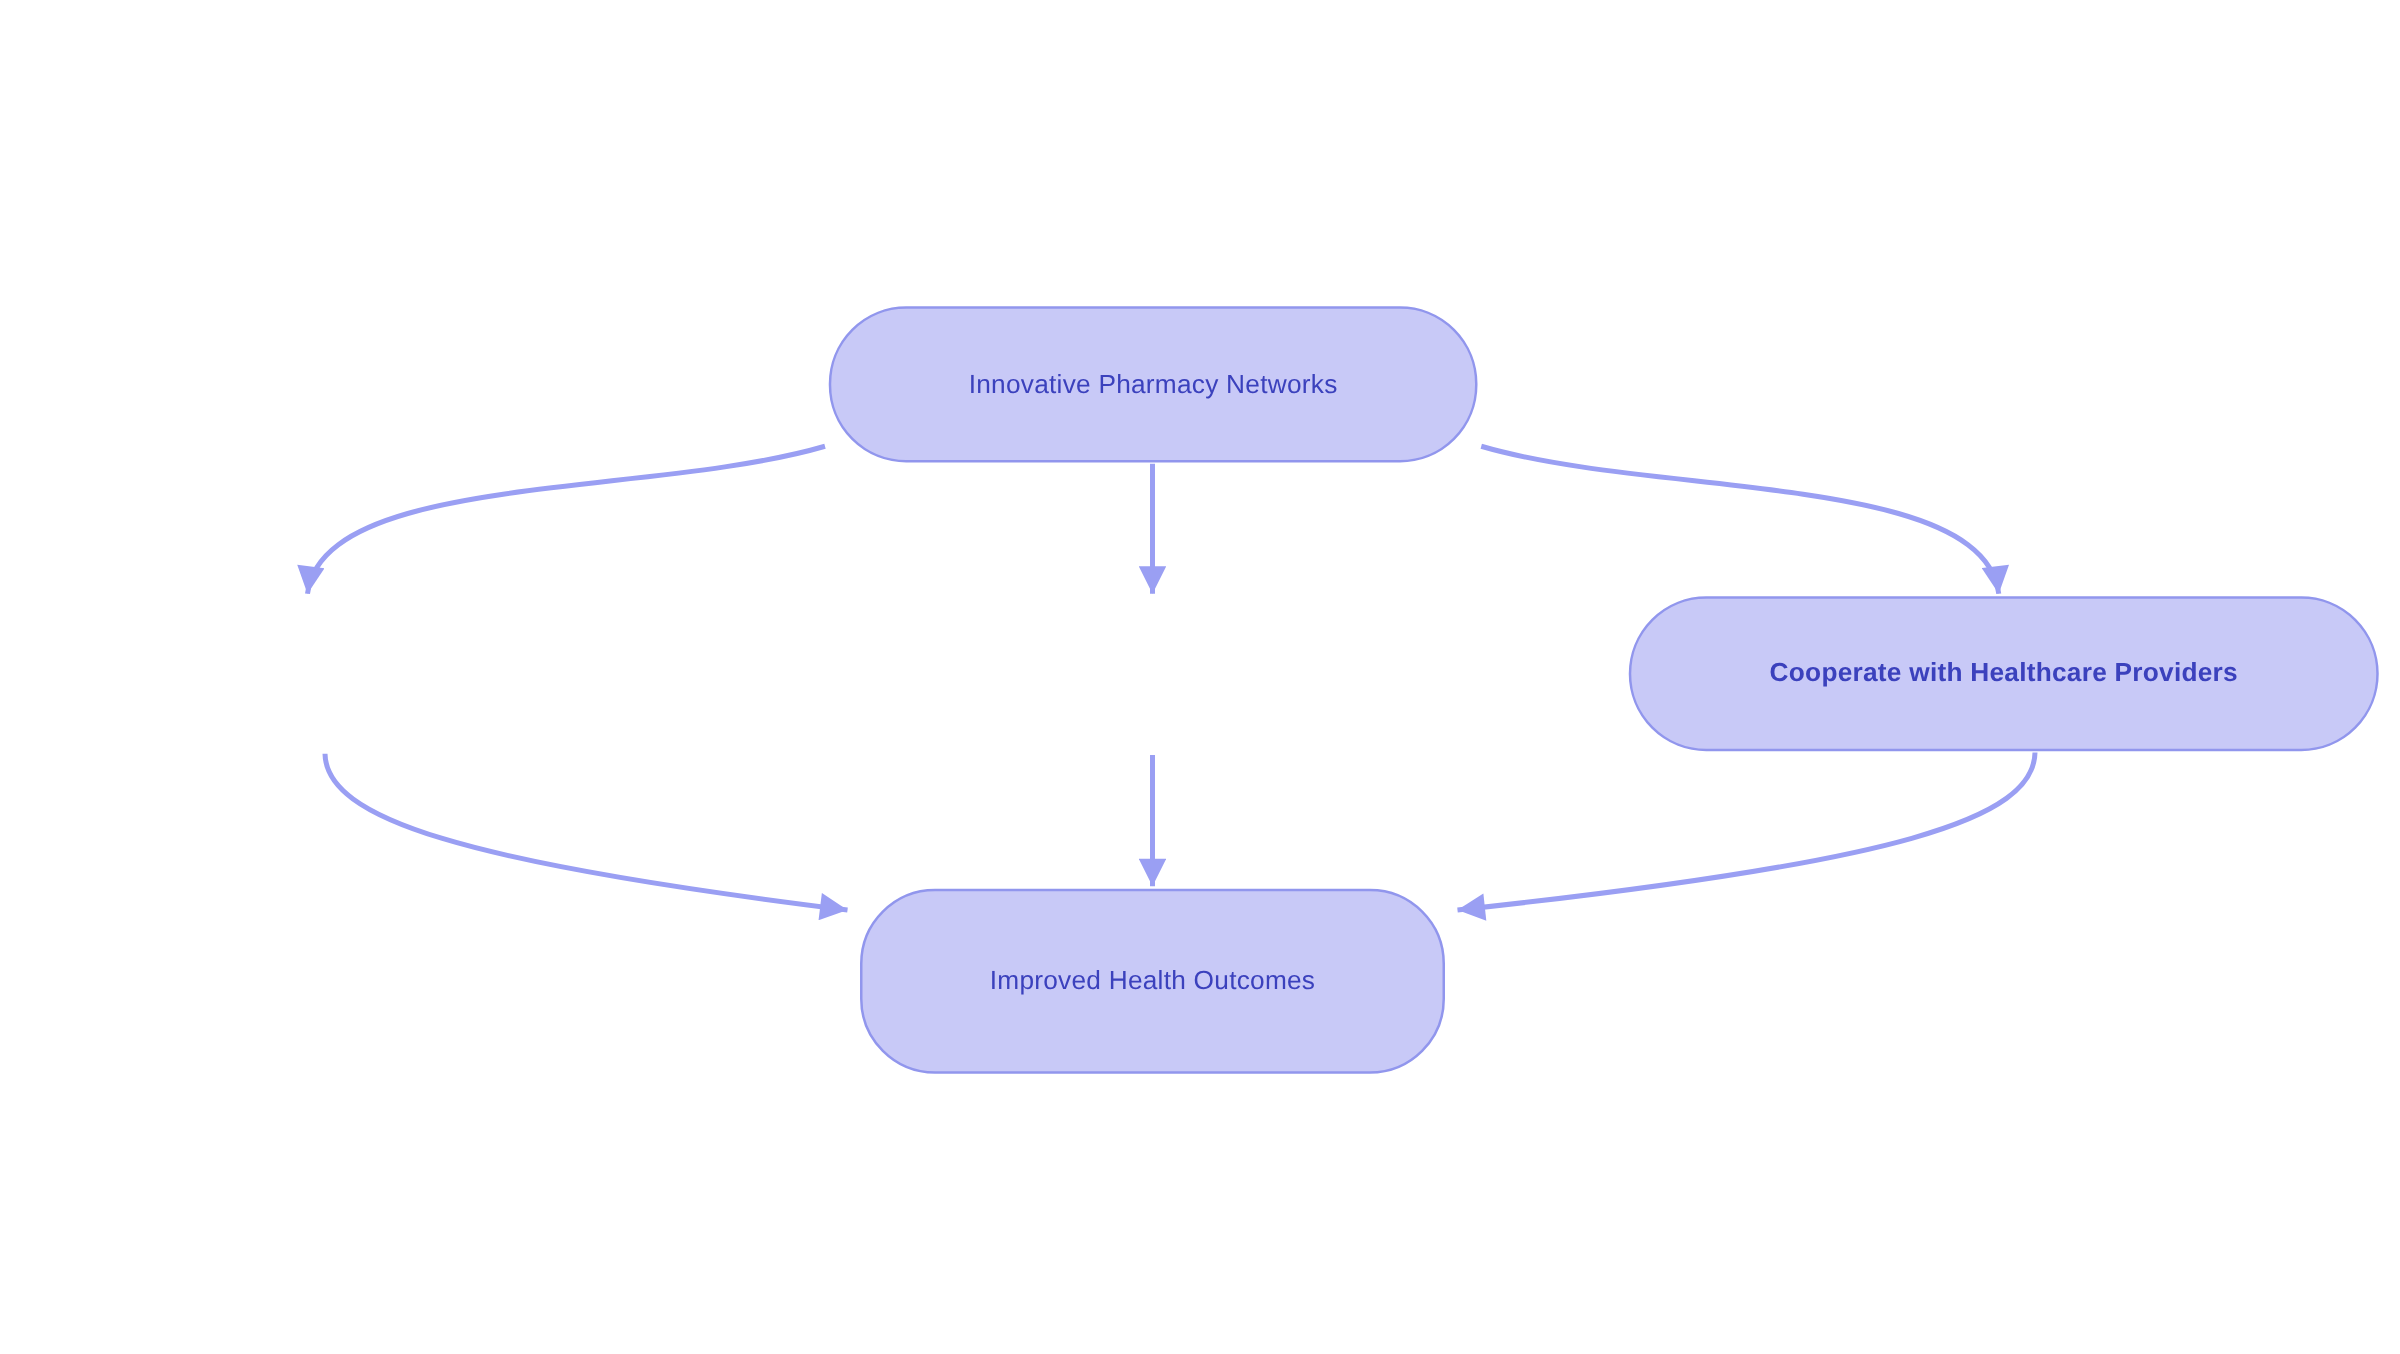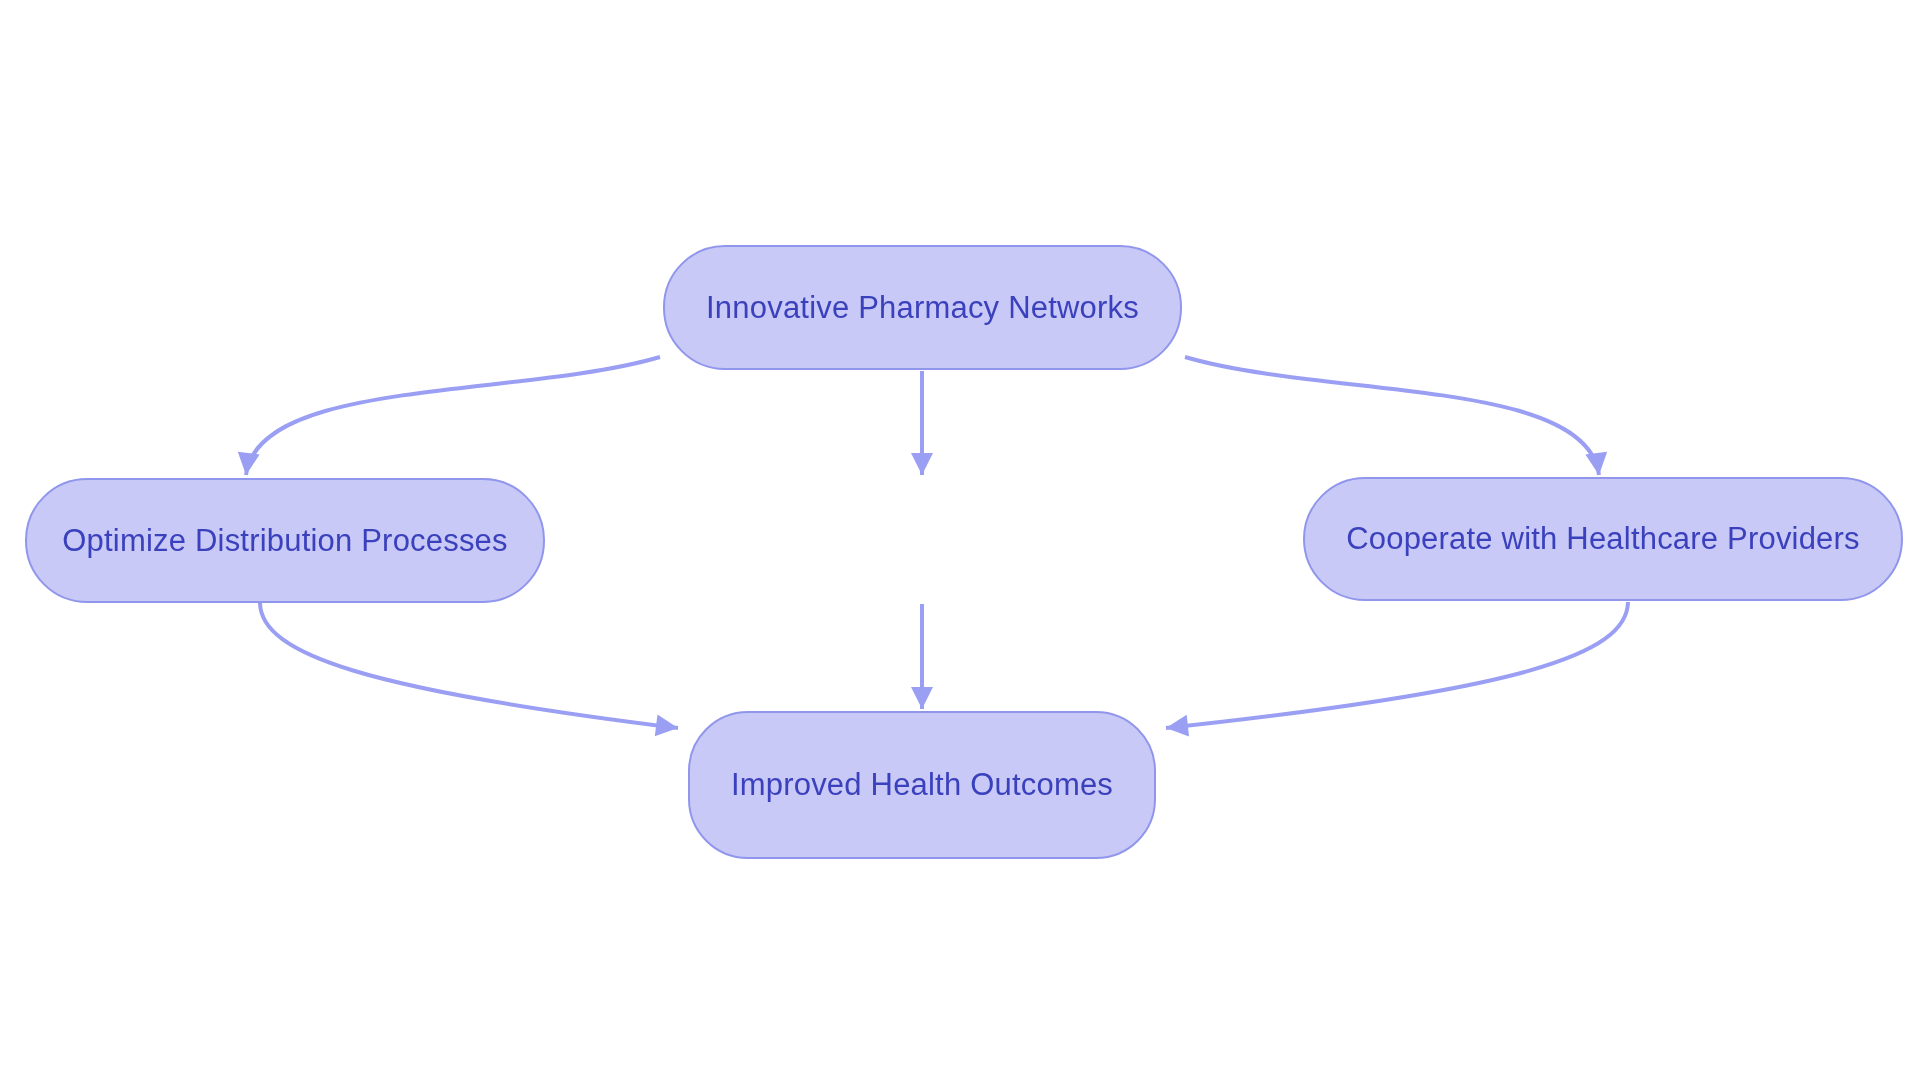--- a/index.html
+++ b/index.html
@@ -33,28 +33,28 @@
     display: flex;
     align-items: center;
     justify-content: center;
     background: var(--node-fill, #c8c9f7);
     border: 2.5px solid var(--node-border, #9196ed);
     border-radius: 62px;
     text-align: center;
   }
   .node-label {
     color: var(--text-color, #3b41bd);
-    font-size: 31px;
+    font-size: 21px;
     letter-spacing: 0.2px;
     white-space: nowrap;
   }
   .node-innovative { left: 663px; top: 245px;  width: 519px; height: 125px; }
   .node-optimize   { left: 25px;  top: 478px;  width: 520px; height: 125px; }
   .node-ensure     { left: 662px; top: 478px;  width: 523px; height: 125px; }
-  .node-cooperate  { left: 1303px; top: 477px; width: 600px; height: 124px; }
+  .node-cooperate  { left: 1303px; top: 477px; width: 600px; height: 124px; font-weight: bold; }
   .node-improved   { left: 688px; top: 711px;  width: 468px; height: 148px; border-radius: 60px; }
 </style>
 </head>
 <body>
 
 <div class="canvas">
 
   <svg class="edge-layer" width="1920" height="1083" viewBox="0 0 1920 1083" xmlns="http://www.w3.org/2000/svg">
     <defs>
       <marker id="arrow" viewBox="0 0 10 10" refX="10" refY="5" markerWidth="6.5" markerHeight="5.5" orient="auto-start-reverse">
@@ -66,23 +66,20 @@
     <path class="edge" marker-end="url(#arrow)" d="M 1185 357 C 1325 398 1587 378 1599 475"></path>
     <path class="edge" marker-end="url(#arrow)" d="M 260 603 C 261 655 370 690 678 728"></path>
     <path class="edge" marker-end="url(#arrow)" d="M 922 604 L 922 709"></path>
     <path class="edge" marker-end="url(#arrow)" d="M 1628 602 C 1627 655 1520 690 1166 728"></path>
   </svg>
 
   <div class="node node-innovative">
     <span class="node-label">Innovative Pharmacy Networks</span>
   </div>
 
-  <div class="node node-optimize">
-    <span class="node-label">Optimize Distribution Processes</span>
-  </div>
 
 
   <div class="node node-cooperate">
     <span class="node-label">Cooperate with Healthcare Providers</span>
   </div>
 
   <div class="node node-improved">
     <span class="node-label">Improved Health Outcomes</span>
   </div>
 

